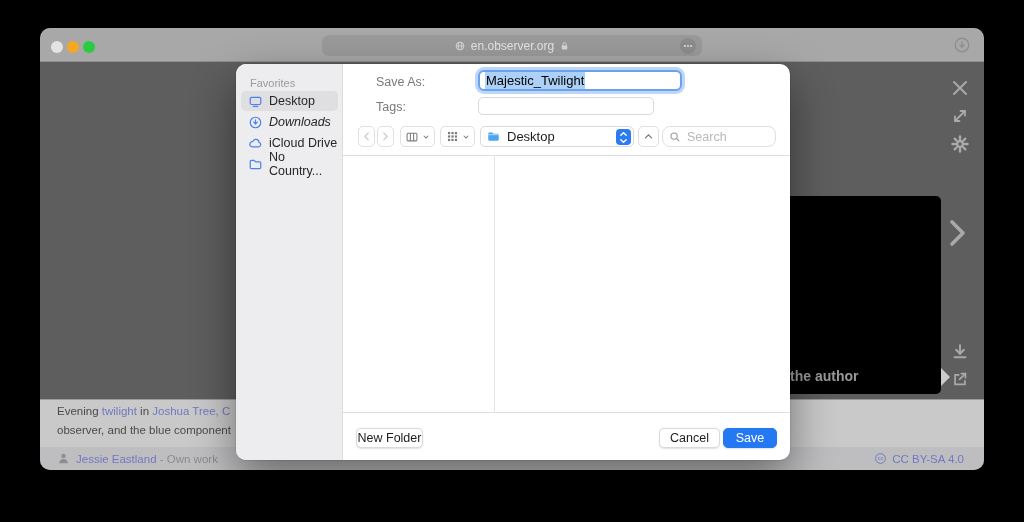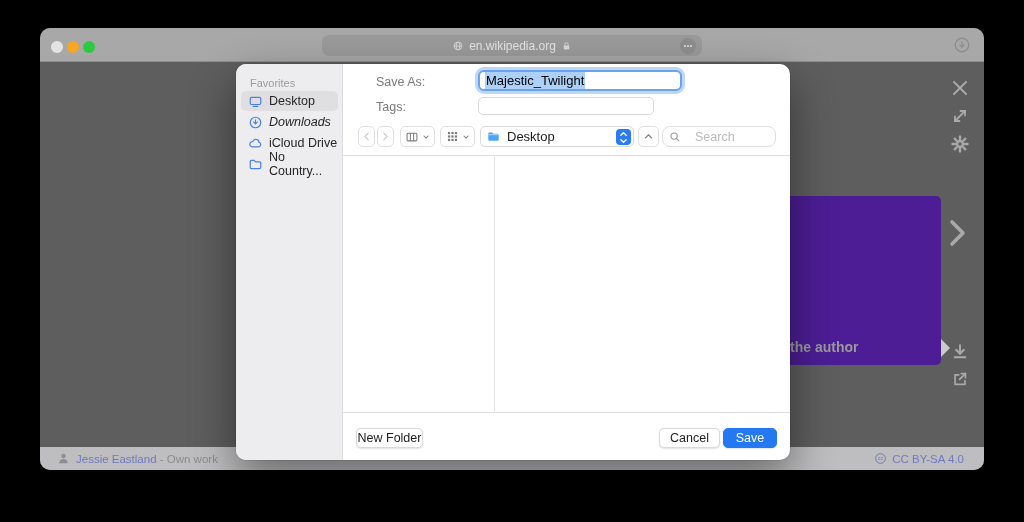--- a/index.html
+++ b/index.html
@@ -12,21 +12,21 @@
   .window{left:40px;top:28px;width:944px;height:442px;border-radius:10px;overflow:hidden;background:#5E5E5F;}
   .toolbar{left:0;top:0;width:100%;height:34px;background:#A8A8A8;border-bottom:1px solid #8F8F8F;box-sizing:border-box;}
   .light{width:12px;height:12px;border-radius:50%;top:13px;}
   .urlbar{left:282px;top:7px;width:380px;height:21px;background:#9A9A9A;border-radius:7px;
           display:flex;align-items:center;justify-content:center;gap:5px;color:#E4E4E4;font-size:12px;}
   .ellipsis-btn{right:6px;top:2.5px;width:16px;height:16px;border-radius:50%;background:#8D8D8D;
           display:flex;align-items:center;justify-content:center;}
 
   
   .viewer-icon{color:#A9A9A9;}
-  .popup-panel{left:740px;top:168px;width:161px;height:169px;background:#4c1d95;border-radius:5px;}
+  .popup-panel{left:740px;top:168px;width:161px;height:198px;background:#000000;border-radius:5px;}
   .panel-arrow{position:absolute;right:-9px;bottom:8px;width:0;height:0;
           border-top:9px solid transparent;border-bottom:9px solid transparent;border-left:9px solid #CBCBCC;}
   .panel-text{position:absolute;left:10px;bottom:10px;font-size:14px;font-weight:bold;color:#9A9A9C;}
   .footer{left:0;top:371px;width:100%;height:48px;background:#C9C9CA;border-top:1px solid #9A9A9A;box-sizing:border-box;
           color:#4A4A4A;font-size:11.5px;}
   .cap-line{position:absolute;left:17px;white-space:nowrap;}
   .dim-link{color:#7179C0;}
   .metabar{left:0;top:419px;width:100%;height:23px;background:#BEBEC0;display:flex;align-items:center;
           font-size:11.5px;color:#8B8B8D;}
   .more-details{left:792px;top:379px;width:142px;height:34px;background:#8594CE;border-radius:3px;
@@ -50,21 +50,21 @@
   .tags-field{left:242px;top:33px;width:176px;height:18px;border:1px solid #D9D9D9;border-radius:5px;
           box-sizing:border-box;font-size:12px;padding:0 6px;outline:none;color:#000;background:#fff;}
   .nav-btn{height:21px;border:1px solid #E0E0E0;border-radius:5px;background:#fff;box-sizing:border-box;
           display:flex;align-items:center;justify-content:center;color:#7B7B7B;}
   .nav-btn.disabled{color:#CFCFCF;}
   .loc-select{left:244px;top:62px;width:154px;height:21px;border:1px solid #D9D9D9;border-radius:5px;box-sizing:border-box;
           display:flex;align-items:center;background:#fff;}
   .stepper{position:absolute;right:2.5px;top:2px;width:15px;height:16px;border-radius:4px;background:#2B7BF3;
           display:flex;flex-direction:column;align-items:center;justify-content:center;}
   .search-field{left:426px;top:62px;width:114px;height:21px;border:1px solid #DFDFDF;border-radius:8px;box-sizing:border-box;
-          display:flex;align-items:center;padding-left:6px;gap:12px;background:#fff;}
+          display:flex;align-items:center;padding-left:6px;gap:4px;background:#fff;}
   .search-field input{border:none;outline:none;width:80px;font-size:12.5px;background:transparent;
           font-family:"Liberation Sans","DejaVu Sans",sans-serif;color:#333;}
   .search-field input::placeholder{color:#B9B9B9;}
   .browse-area{left:107px;right:0;top:91px;bottom:47px;background:#fff;border-top:1px solid #DEDEDE;border-bottom:1px solid #DEDEDE;}
   .col-divider{left:258px;top:91px;bottom:47px;width:1px;background:#E4E4E4;}
   .dlg-btn{top:364px;height:20px;border-radius:5px;background:#fff;border:1px solid #DADADA;box-sizing:border-box;
           font-size:12.5px;color:#1d1d1f;display:flex;align-items:center;justify-content:center;
           box-shadow:0 0.5px 1.5px rgba(0,0,0,.12);}
   .dlg-btn.primary{background:#2478F2;border-color:#2478F2;color:#fff;}
 </style>
@@ -81,21 +81,21 @@
       <div class="abs light" style="left:43px;background:#2ACB42;"></div>
 
       <div class="abs urlbar">
         <span>
           <svg width="12" height="12" viewBox="0 0 20 20" fill="none" stroke="#D7D7D7" stroke-width="1.6">
             <circle cx="10" cy="10" r="6.5"></circle>
               <line x1="3.5" y1="10" x2="16.5" y2="10"></line>
               <ellipse cx="10" cy="10" rx="3" ry="6.5"></ellipse>
           </svg>
         </span>
-        <span>en.wikipedia.org</span>
+        <span>en.observer.org</span>
         <span>
           <svg width="11" height="12" viewBox="0 0 20 20" fill="none" stroke="#D7D7D7" stroke-width="1.8">
             <rect x="5" y="9" width="10" height="7.5" rx="1.5" fill="#D7D7D7" stroke="none"></rect>
             <path d="M7 9.5V7a3 3 0 0 1 6 0v2.5"></path>
           </svg>
         </span>
         <span class="abs ellipsis-btn">
           <svg width="10" height="10" viewBox="0 0 20 20" fill="#EDEDED">
             <circle cx="4" cy="10" r="1.8"></circle>
               <circle cx="10" cy="10" r="1.8"></circle>
@@ -161,20 +161,24 @@
       </svg>
     </span>
     <span class="abs viewer-icon" style="left:911px;top:342px;">
       <svg width="18" height="18" viewBox="0 0 20 20" fill="none" stroke="currentColor" stroke-width="1.9" stroke-linecap="round" stroke-linejoin="round">
         <path d="M8.5 5.5H4.5V16h11v-4"></path>
           <line x1="9.5" y1="10.5" x2="16" y2="4"></line>
           <polyline points="11.5,4 16,4 16,8.5"></polyline>
       </svg>
     </span>
 
+    <div class="abs footer">
+      <div class="cap-line" style="top:5px;"><span>Evening </span><span class="dim-link">twilight</span><span> in </span><span class="dim-link">Joshua Tree, C</span></div>
+      <div class="cap-line" style="top:24px;">observer, and the blue component</div>
+    </div>
 
     <div class="abs metabar">
       <span style="margin-left:17px;margin-right:6px;">
         <svg width="13" height="13" viewBox="0 0 20 20" fill="#8E8E90">
           <circle cx="10" cy="6.2" r="3.4"></circle>
             <path d="M3.2 17.2c.6-4.2 3.2-6.3 6.8-6.3s6.2 2.1 6.8 6.3z"></path>
         </svg>
       </span>
       <span class="dim-link">Jessie Eastland</span>
       <span style="white-space:pre;"> - Own work</span>

